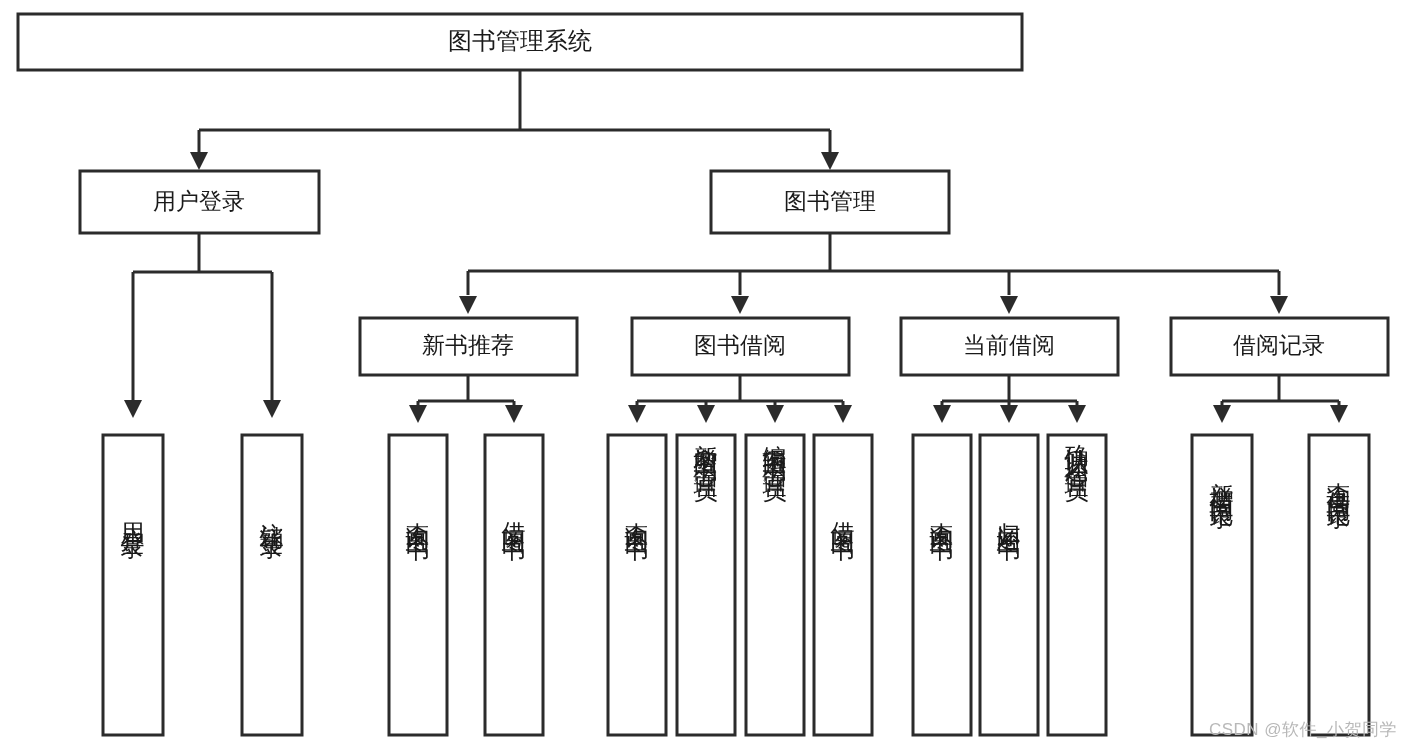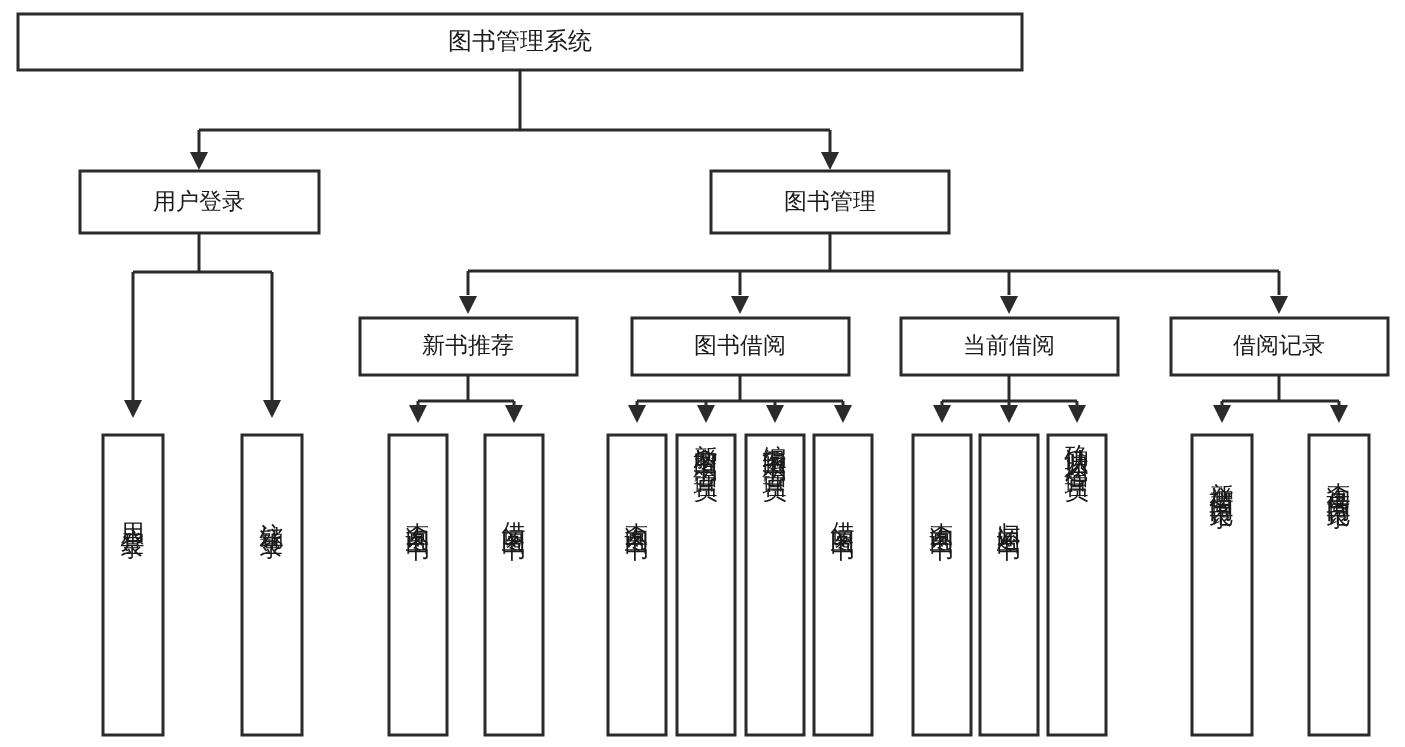--- a/index.html
+++ b/index.html
@@ -246,14 +246,15 @@
       <text class="node-label-v" x="1222" y="478">新增借阅记录</text>
     </g>
 
     <g>
       <rect class="node-box" x="1309" y="435" width="60" height="300"></rect>
       <text class="node-label-v" x="1339" y="478">查询借阅记录</text>
     </g>
 
   </svg>
 
+  <div class="watermark-text">CSDN @软件_小贺同学</div>
 
 </div>
 
 </body></html>

